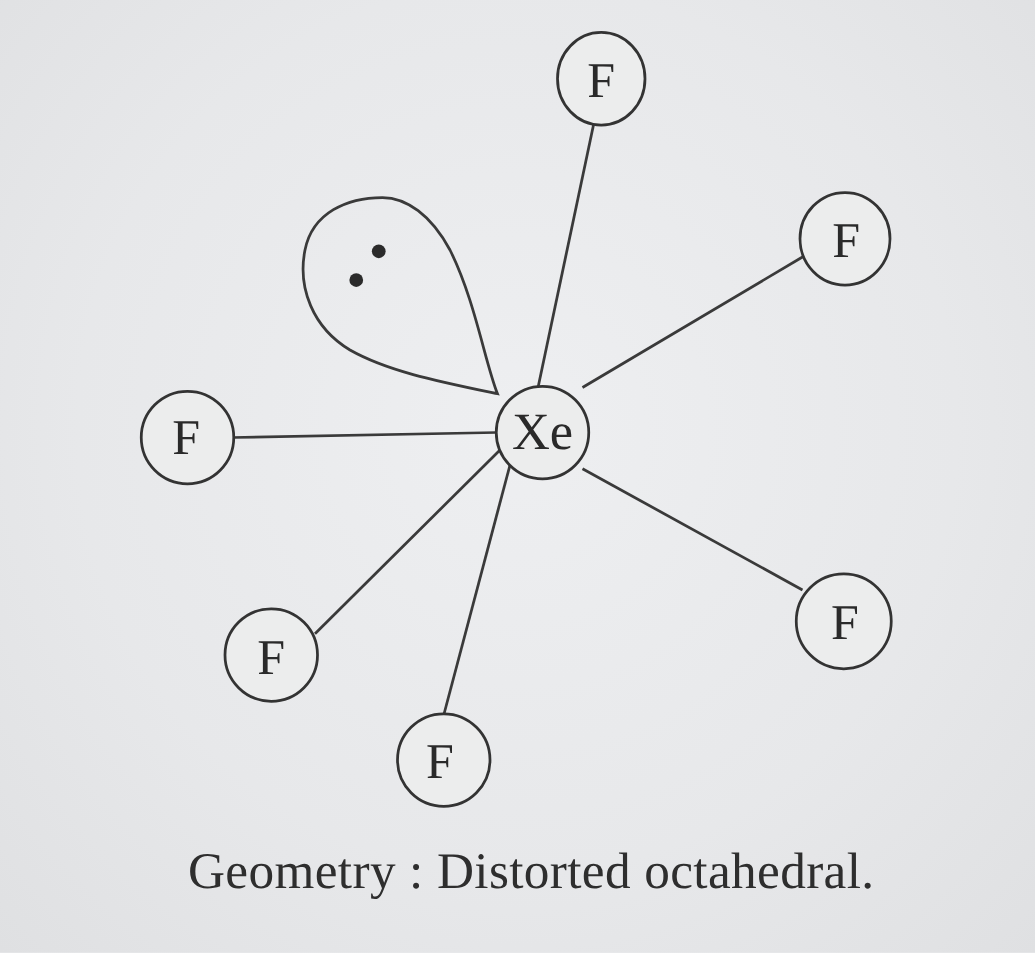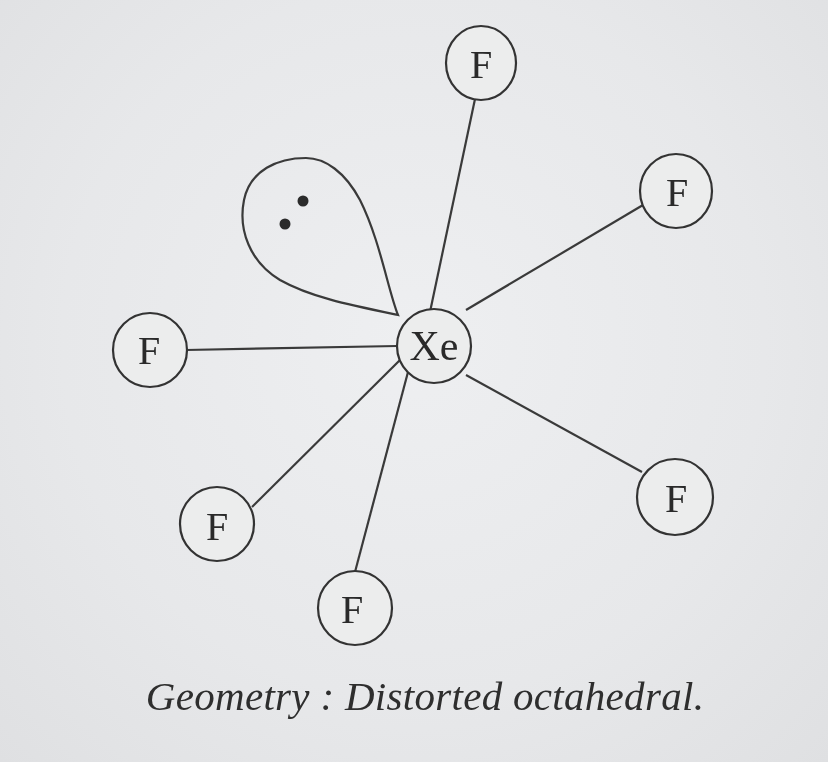--- a/index.html
+++ b/index.html
@@ -53,21 +53,20 @@
       position: absolute;
       left: 0;
       width: 828px;
       top: 672px;
       text-align: center;
       font-size: 41px;
       color: #2e2e2e;
       letter-spacing: 0.3px;
       padding-left: 22px;
       box-sizing: border-box;
-      font-style: italic;
     }
   </style>
 </head>
 <body>
 
 <div class="page">
   <svg class="diagram" viewBox="0 0 828 762" xmlns="http://www.w3.org/2000/svg">
 
     <g>
       <line class="bond" x1="430" y1="312" x2="475" y2="99"></line>

